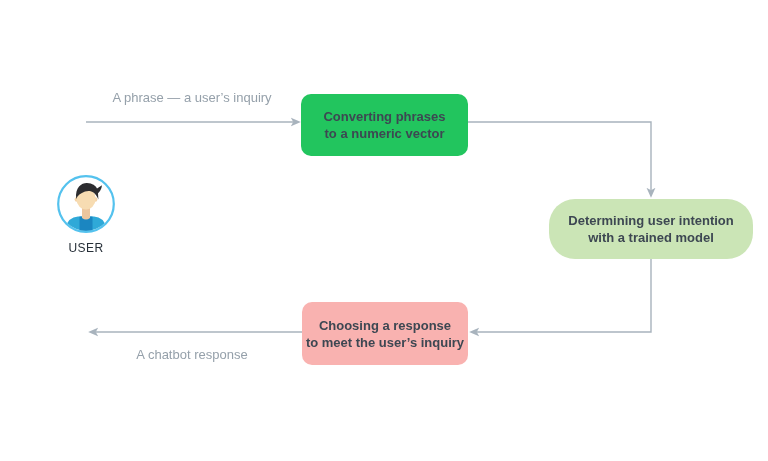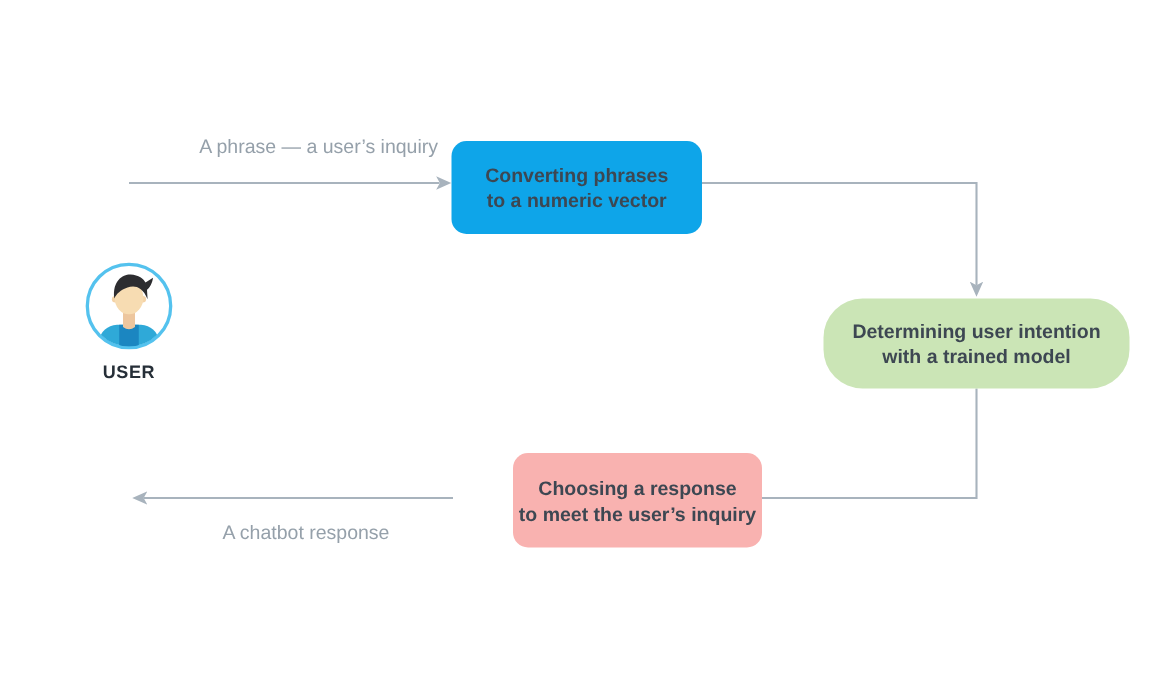--- a/index.html
+++ b/index.html
@@ -29,24 +29,24 @@
     fill: var(--arrow-color, #a8b3bd);
   }
   .edge-label {
     position: absolute;
     font-size: 13px;
     line-height: 16px;
     color: var(--edge-label-color, #95a0aa);
     text-align: center;
     white-space: pre;
   }
-  #lbl-user-inquiry   { left: 92px;  top: 90px;  width: 200px; text-align: right; }
+  #lbl-user-inquiry   { left: 92px;  top: 90px;  width: 200px; }
   #lbl-numeric-vector { left: 467px; top: 84px;  width: 200px; }
   #lbl-determined     { left: 466px; top: 346px; width: 200px; }
-  #lbl-chatbot        { left: 104px; top: 347px; width: 200px; }
+  #lbl-chatbot        { left: 92px; top: 347px; width: 200px; }
 
   .node {
     position: absolute;
     border-radius: 10px;
     display: flex;
     align-items: center;
     justify-content: center;
   }
   .node-text {
     font-size: 13px;
@@ -63,21 +63,21 @@
   .actor {
     position: absolute;
     left: 56px; top: 174px;
     width: 60px;
     text-align: center;
   }
   .avatar-svg { width: 60px; height: 60px; display: block; }
   .actor-label {
     margin-top: 7px;
     font-size: 12px;
-    font-weight: 700;
+    font-weight: 400;
     letter-spacing: 0.4px;
     color: var(--actor-label-color, #262f38);
   }
 </style>
 </head>
 <body>
 
 <div class="canvas" style="--arrow-color: #a8b3bd; --edge-label-color: #95a0aa; --node-text-color: #3d4752; --actor-label-color: #262f38; background-color: rgb(255, 255, 255);">
 
   <svg class="edges-layer" viewBox="0 0 768 461" xmlns="http://www.w3.org/2000/svg">
@@ -88,31 +88,31 @@
     </defs>
     <path class="edge-line" d="M86,122 H293" marker-end="url(#ah)"></path>
     <path class="edge-line" d="M468,122 H651 V190" marker-end="url(#ah)"></path>
     <path class="edge-line" d="M651,259 V332 H477" marker-end="url(#ah)"></path>
     <path class="edge-line" d="M302,332 H96" marker-end="url(#ah)"></path>
   </svg>
 
   <div class="edge-label" id="lbl-user-inquiry">A phrase — a user’s inquiry</div>
   <div class="edge-label" id="lbl-chatbot">A chatbot response</div>
 
-  <div class="node" id="node-converting" style="background-color: #0ea5e9;">
+  <div class="node" id="node-converting" style="background-color: #22c55e;">
     <div class="node-text">Converting phrases
 to a numeric vector</div>
   </div>
 
   <div class="node" id="node-determining" style="background-color: rgb(203, 229, 182); border-radius: 26px;">
     <div class="node-text">Determining user intention
 with a trained model</div>
   </div>
 
-  <div class="node" id="node-choosing" style="background-color: rgb(249, 178, 176); margin-left: 40px;">
+  <div class="node" id="node-choosing" style="background-color: rgb(249, 178, 176);">
     <div class="node-text">Choosing a response
 to meet the user’s inquiry</div>
   </div>
 
   <div class="actor">
     <svg class="avatar-svg" viewBox="0 0 60 60" xmlns="http://www.w3.org/2000/svg">
       <defs>
         <clipPath id="avatar-clip">
             <circle cx="30" cy="30" r="26.8"></circle>
           </clipPath>

